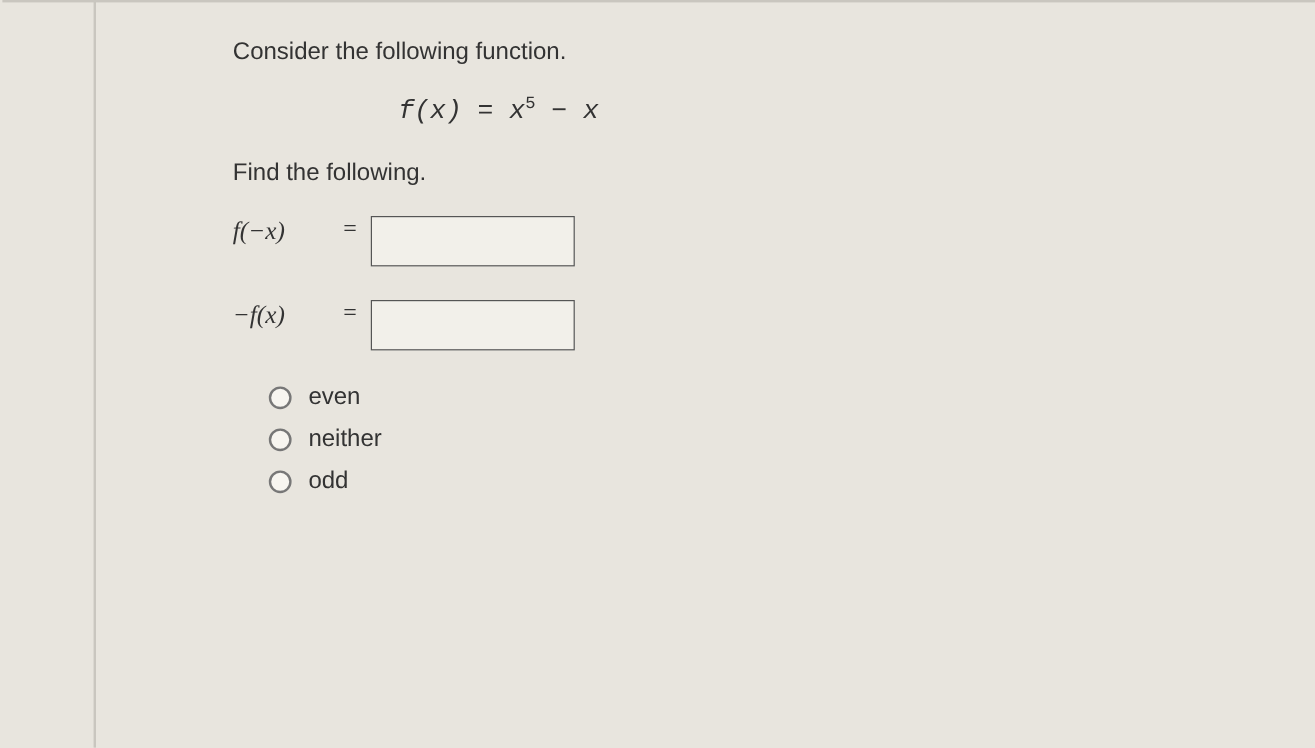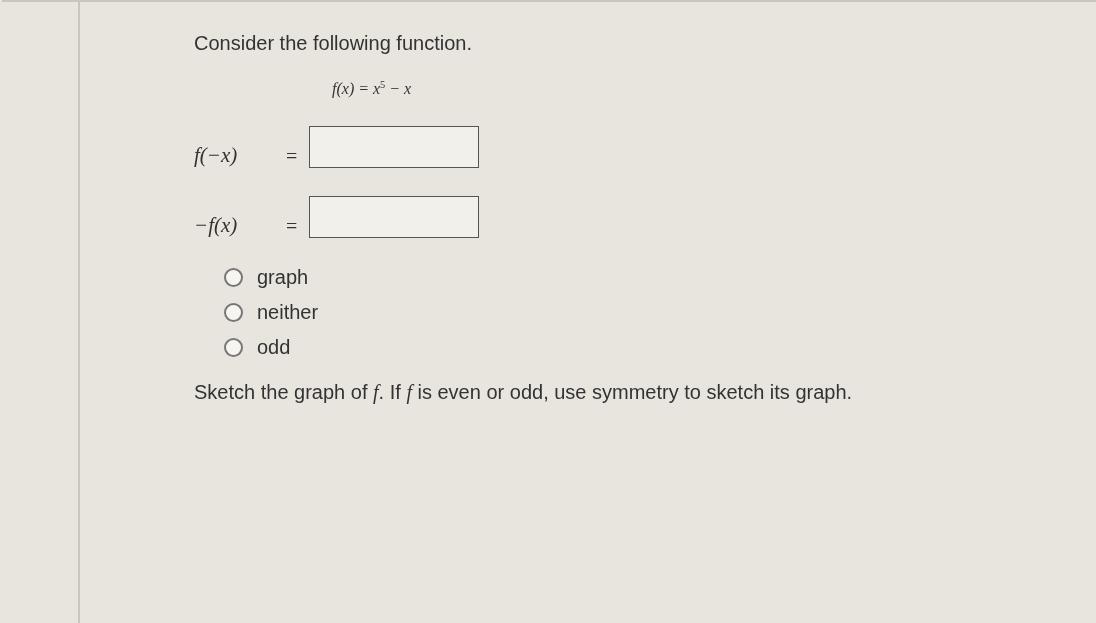--- a/index.html
+++ b/index.html
@@ -30,29 +30,29 @@
     height: 2px;
     background: #c9c6bf;
   }
   .content {
     padding: 24px 40px 0 32px;
   }
   .line { margin: 0 0 24px 0; }
   .formula {
     text-align: left;
     font-style: italic;
-    font-family: Liberation Serif, serif;
+    font-family: Liberation Mono, monospace;
     margin: 6px 0 28px 138px;
-    font-size: 16px;
+    font-size: 22px;
     white-space: nowrap;
   }
   .formula sup { font-size: 0.65em; vertical-align: super; font-style: normal; }
   .blank-row {
     display: flex;
-    align-items: flex-end;
+    align-items: flex-start;
     margin: 24px 0 28px 0;
   }
   .blank-label {
     font-style: italic;
     font-family: Georgia, 'Times New Roman', serif;
     font-size: 21px;
     min-width: 80px;
   }
   .eq { margin: 0 12px; font-family: Georgia, 'Times New Roman', serif; }
   .blank-box {
@@ -82,47 +82,45 @@
 </head>
 <body>
 
 <div class="outer">
 <div class="content">
 
   <div class="line">Consider the following function.</div>
 
   <div class="formula">f(x) = x<sup>5</sup> − x</div>
 
+  <div class="line">Find the following.</div>
 
   <div class="blank-row">
     <span class="blank-label">f(−x)</span>
     <span class="eq">=</span>
     <input type="text" class="blank-box" value="" style="">
   </div>
 
   <div class="blank-row">
     <span class="blank-label">−f(x)</span>
     <span class="eq">=</span>
     <input type="text" class="blank-box" value="" style="">
   </div>
 
 
   <div class="radio-group">
     <div class="radio-row">
       <span class="radio-circle"></span>
-      <span>graph</span>
+      <span>even</span>
     </div>
     <div class="radio-row">
       <span class="radio-circle"></span>
       <span>neither</span>
     </div>
     <div class="radio-row">
       <span class="radio-circle"></span>
       <span>odd</span>
     </div>
   </div>
 
-  <div class="line" style="margin-bottom:0;">
-    <span>Sketch the graph of </span><span class="italic-f">f</span><span>. If </span><span class="italic-f">f</span><span> is even or odd, use symmetry to sketch its graph.</span>
-  </div>
 
 </div>
 </div>
 
 </body></html>

